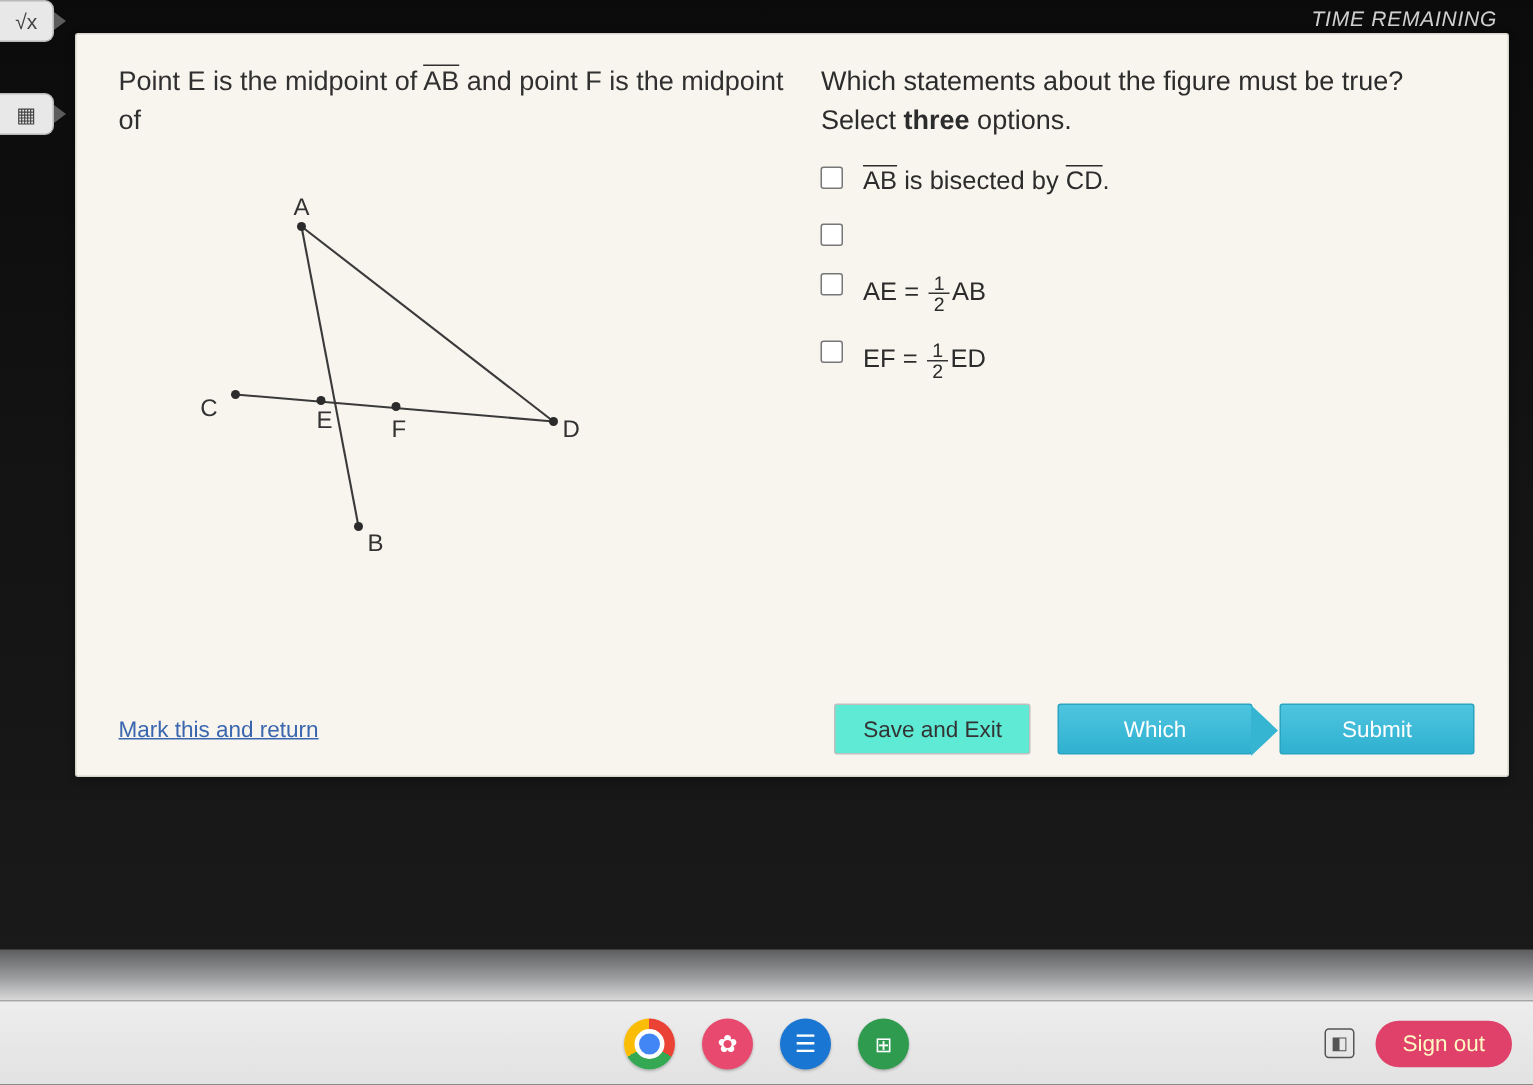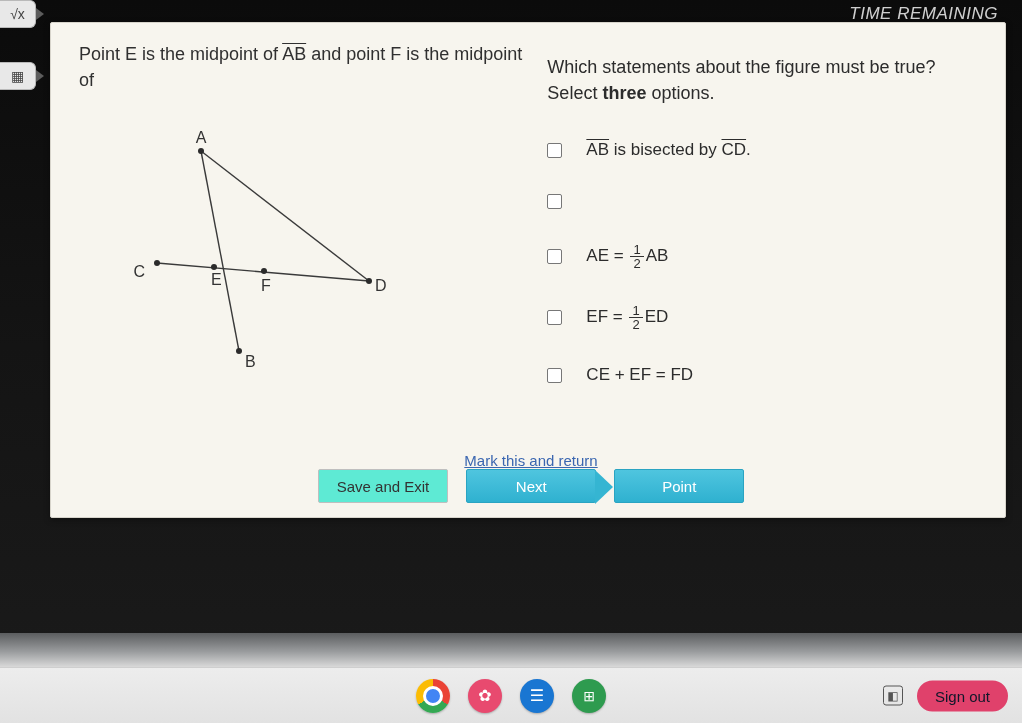--- a/index.html
+++ b/index.html
@@ -11,21 +11,21 @@
     background: linear-gradient(180deg, #0b0b0b 0%, #141414 48%, #1b1b1b 100%);
     position: relative;
   }
 
   .timer {
     position: absolute;
     top: 4px; right: 24px;
     color: #f2f2f2;
     text-align: right;
   }
-  .timer .label { font-size: 17px; letter-spacing: 0.5px; font-style: italic; opacity: 0.85; }
+  .timer .label { font-size: 14px; letter-spacing: 0.5px; font-style: italic; opacity: 0.85; }
   .timer .value { font-size: 24px; font-weight: 700; }
 
   
   .tab-stub {
     position: absolute;
     left: 0;
     width: 36px; height: 28px;
     background: #e8e8e8;
     border: 1px solid #b9b9b9;
     border-left: none;
@@ -68,39 +68,38 @@
   .prompt-line { font-size: 18px; line-height: 1.45; }
   .overline { text-decoration: overline; }
 
   .figure {
     margin-top: 28px;
     width: 320px; height: 260px;
     position: relative;
   }
   .figure svg { width: 100%; height: 100%; }
 
-  .question-head { font-size: 18px; line-height: 1.45; margin-bottom: 18px; margin-top: 13px; }
+  .question-head { font-size: 18px; line-height: 1.45; margin-bottom: 18px; }
   .options { display: flex; flex-direction: column; gap: 18px; font-size: 17px; }
-  .option { display: flex; align-items: center; gap: 24px; margin-top: 16px; }
+  .option { display: flex; gap: 13px; }
   .cb {
     width: 15px; height: 15px; border: 1.5px solid #777; border-radius: 2px;
     background: #fff; display: inline-block; flex: 0 0 auto;
   }
   .frac {
     display: inline-flex; flex-direction: column; align-items: center;
     vertical-align: middle; line-height: 1;
     font-size: 13px; margin: 0 2px;
   }
   .frac .num { border-bottom: 1px solid #333; padding: 0 3px; }
   .frac .den { padding: 0 3px; }
 
   .footer {
     display: flex; align-items: center; justify-content: space-between;
     padding-top: 8px;
-    flex-direction: column;
   }
   .link-return { color: #3a66b0; text-decoration: underline; font-size: 15px; }
   .footer-buttons { display: flex; gap: 18px; align-items: center; }
   .btn {
     min-width: 130px; height: 34px;
     border-radius: 2px;
     display: flex; align-items: center; justify-content: center;
     font-size: 15px;
     position: relative;
     padding: 0 18px;
@@ -148,21 +147,21 @@
   }
   .chrome::after {
     content: ""; position: absolute; width: 14px; height: 14px; border-radius: 50%;
     background: #4285f4; border: 3px solid #fff;
   }
   .pink { background: #e84a6f; color: #fff; }
   .blue { background: #1976d2; color: #fff; }
   .green { background: #2e9b4f; color: #fff; font-size: 14px; }
 
   .signout {
-    background: #e0416b; color: #0f172a;
+    background: #e0416b; color: #fef9c3;
     border-radius: 18px;
     padding: 7px 18px;
     font-size: 15px;
     border: none;
   }
   .tray-square {
     width: 20px; height: 20px; border: 1.5px solid #555; border-radius: 3px;
     display: flex; align-items: center; justify-content: center;
     font-size: 12px; color: #555;
   }
@@ -253,35 +252,31 @@
           <div class="option">
             <span class="cb"></span>
             <span>
               <span>EF = </span><span class="frac">
                   <span class="num">1</span>
                   <span class="den">2</span>
                 </span><span>ED</span>
             </span>
           </div>
 
-          <div class="option">
-            <span class="cb"></span>
-            <span>CE + EF = FD</span>
-          </div>
 
         </div>
       </div>
     </div>
 
     <div class="footer">
       <a class="link-return">Mark this and return</a>
       <div class="footer-buttons">
         <div class="btn btn-save">Save and Exit</div>
-        <div class="btn btn-next">Next</div>
-        <div class="btn btn-submit">Point</div>
+        <div class="btn btn-next">Which</div>
+        <div class="btn btn-submit">Submit</div>
       </div>
     </div>
   </div>
 
   <div class="horizon"></div>
 
   <div class="taskbar">
     <div class="icon-circle chrome"></div>
     <div class="icon-circle pink">✿</div>
     <div class="icon-circle blue">☰</div>

